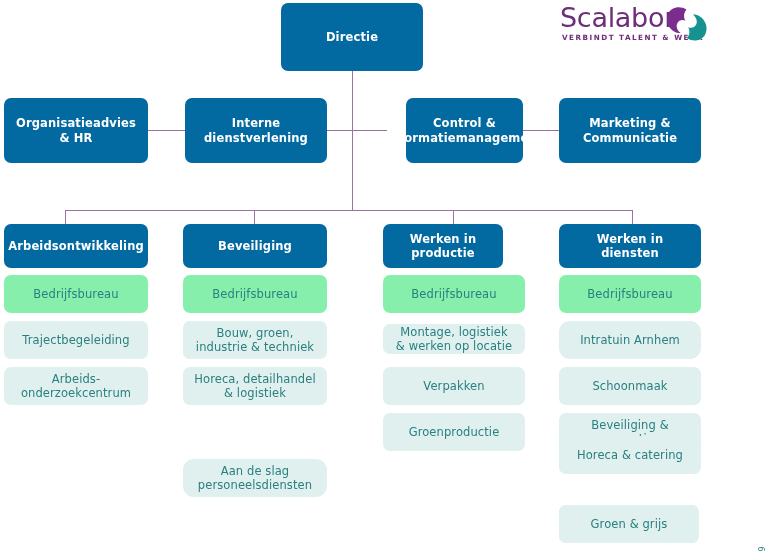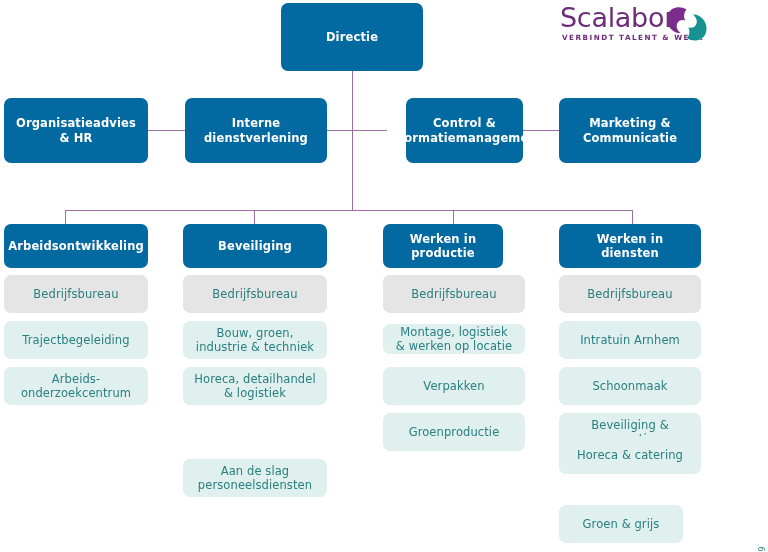--- a/index.html
+++ b/index.html
@@ -45,21 +45,21 @@
     letter-spacing: 0.15px;
   }
   .box-light {
     background: #dff0ee;
     color: #2a7f80;
     font-size: 11.5px;
     font-weight: normal;
     letter-spacing: 0.1px;
   }
   .box-light.shade {
-    background: #e5e5e5;
+    background: #86efac;
   }
   .box-inner {
     padding: 2px 7px;
     white-space: pre-line;
   }
 
   
   #logo {
     position: absolute;
     left: 560px;
@@ -185,21 +185,21 @@
     <span class="box-inner">Bedrijfsbureau</span>
   </div>
   <div class="box box-light" style="left:183px; top:321px; width:144px; height:38px;">
     <span class="box-inner">Bouw, groen,
 industrie &amp; techniek</span>
   </div>
   <div class="box box-light" style="left:183px; top:367px; width:144px; height:38px;">
     <span class="box-inner">Horeca, detailhandel
 &amp; logistiek</span>
   </div>
-  <div class="box box-light" style="left:183px; top:459px; width:144px; height:38px;">
+  <div class="box box-light" style="left:183px; top:459px; width:144px; height:38px;border-radius:11px;">
     <span class="box-inner">Aan de slag
 personeelsdiensten</span>
   </div>
 
   <div class="box box-light shade" style="left:383px; top:275px; width:142px; height:38px;">
     <span class="box-inner">Bedrijfsbureau</span>
   </div>
   <div class="box box-light" style="left:383px; top:324px; width:142px; height:30px;">
     <span class="box-inner">Montage, logistiek
 &amp; werken op locatie</span>
@@ -207,31 +207,31 @@
   <div class="box box-light" style="left:383px; top:367px; width:142px; height:38px;">
     <span class="box-inner">Verpakken</span>
   </div>
   <div class="box box-light" style="left:383px; top:413px; width:142px; height:38px;">
     <span class="box-inner">Groenproductie</span>
   </div>
 
   <div class="box box-light shade" style="left:559px; top:275px; width:142px; height:38px;">
     <span class="box-inner">Bedrijfsbureau</span>
   </div>
-  <div class="box box-light" style="left:559px; top:321px; width:142px; height:38px;">
+  <div class="box box-light" style="left:559px; top:321px; width:142px; height:38px;border-radius:11px;">
     <span class="box-inner">Intratuin Arnhem</span>
   </div>
   <div class="box box-light" style="left:559px; top:413px; width:142px; height:38px;">
     <span class="box-inner">Beveiliging &amp; receptie</span>
   </div>
   <div class="box box-light" style="left:559px; top:367px; width:142px; height:38px;">
     <span class="box-inner">Schoonmaak</span>
   </div>
   <div class="box box-light" style="left:559px; top:436px; width:142px; height:38px;">
     <span class="box-inner">Horeca &amp; catering</span>
   </div>
-  <div class="box box-light" style="left:559px; top:505px; width:124px; height:38px;">
+  <div class="box box-light" style="left:559px; top:505px; width:140px; height:38px;">
     <span class="box-inner">Groen &amp; grijs</span>
   </div>
 
   <div id="corner-code">0819</div>
 
 </div>
 
 </body></html>

